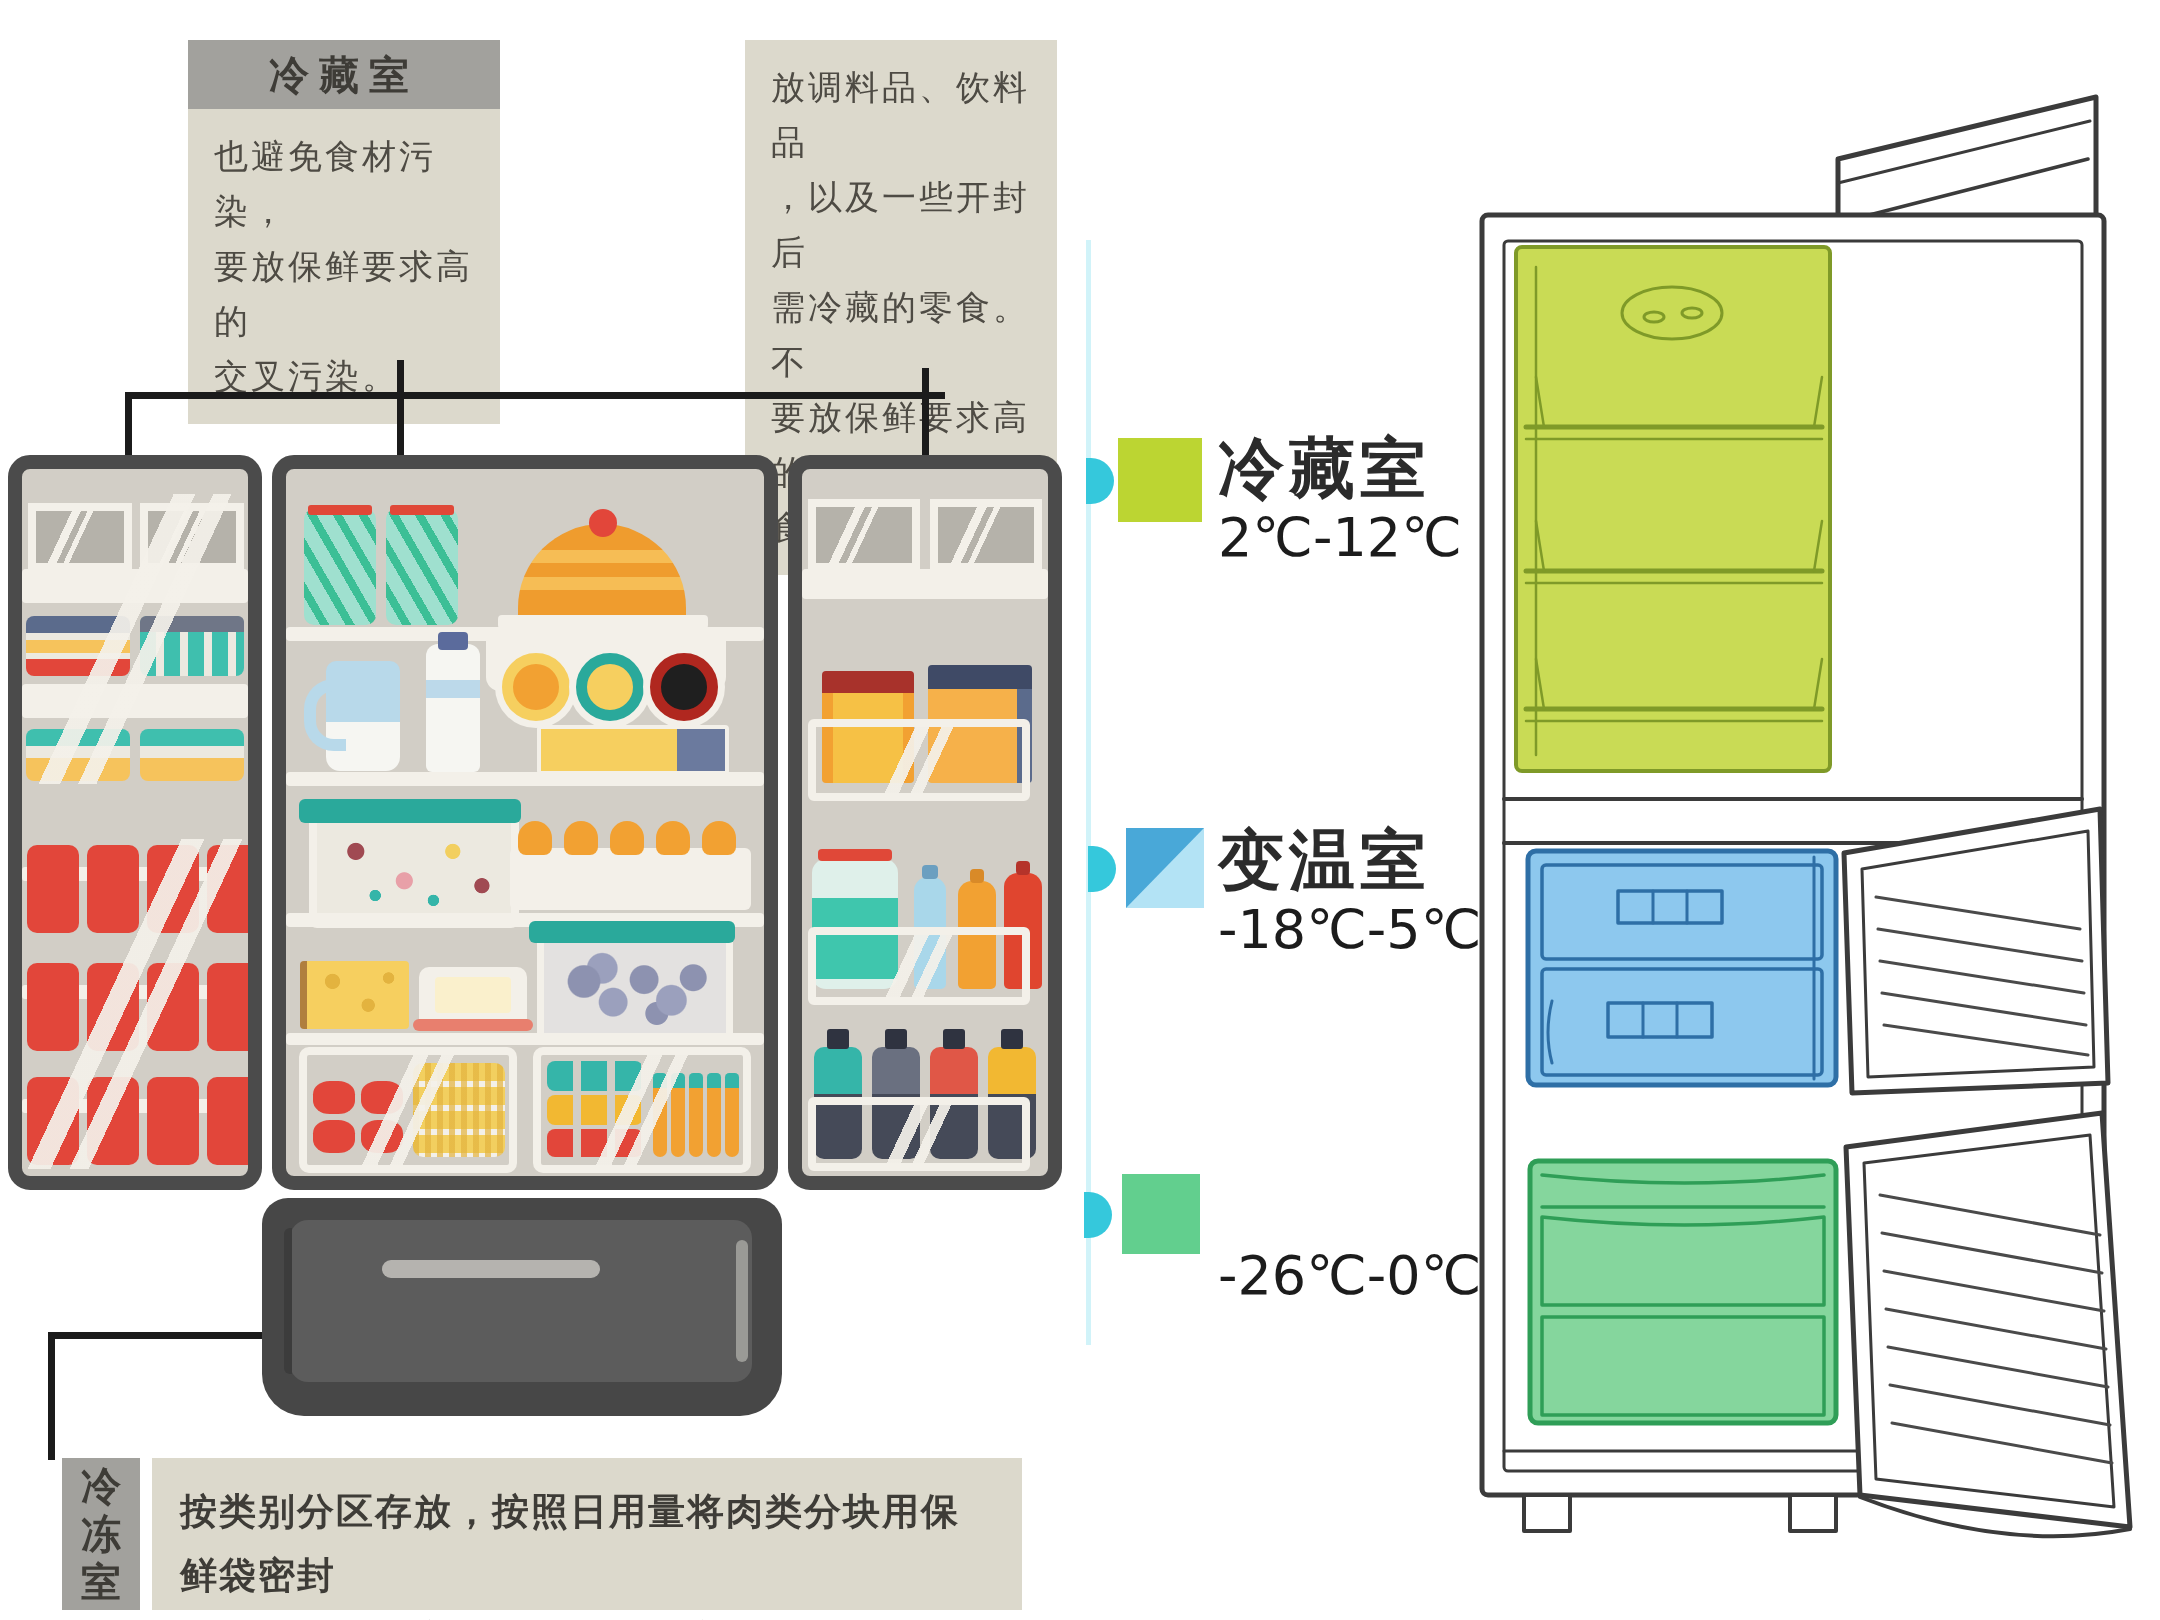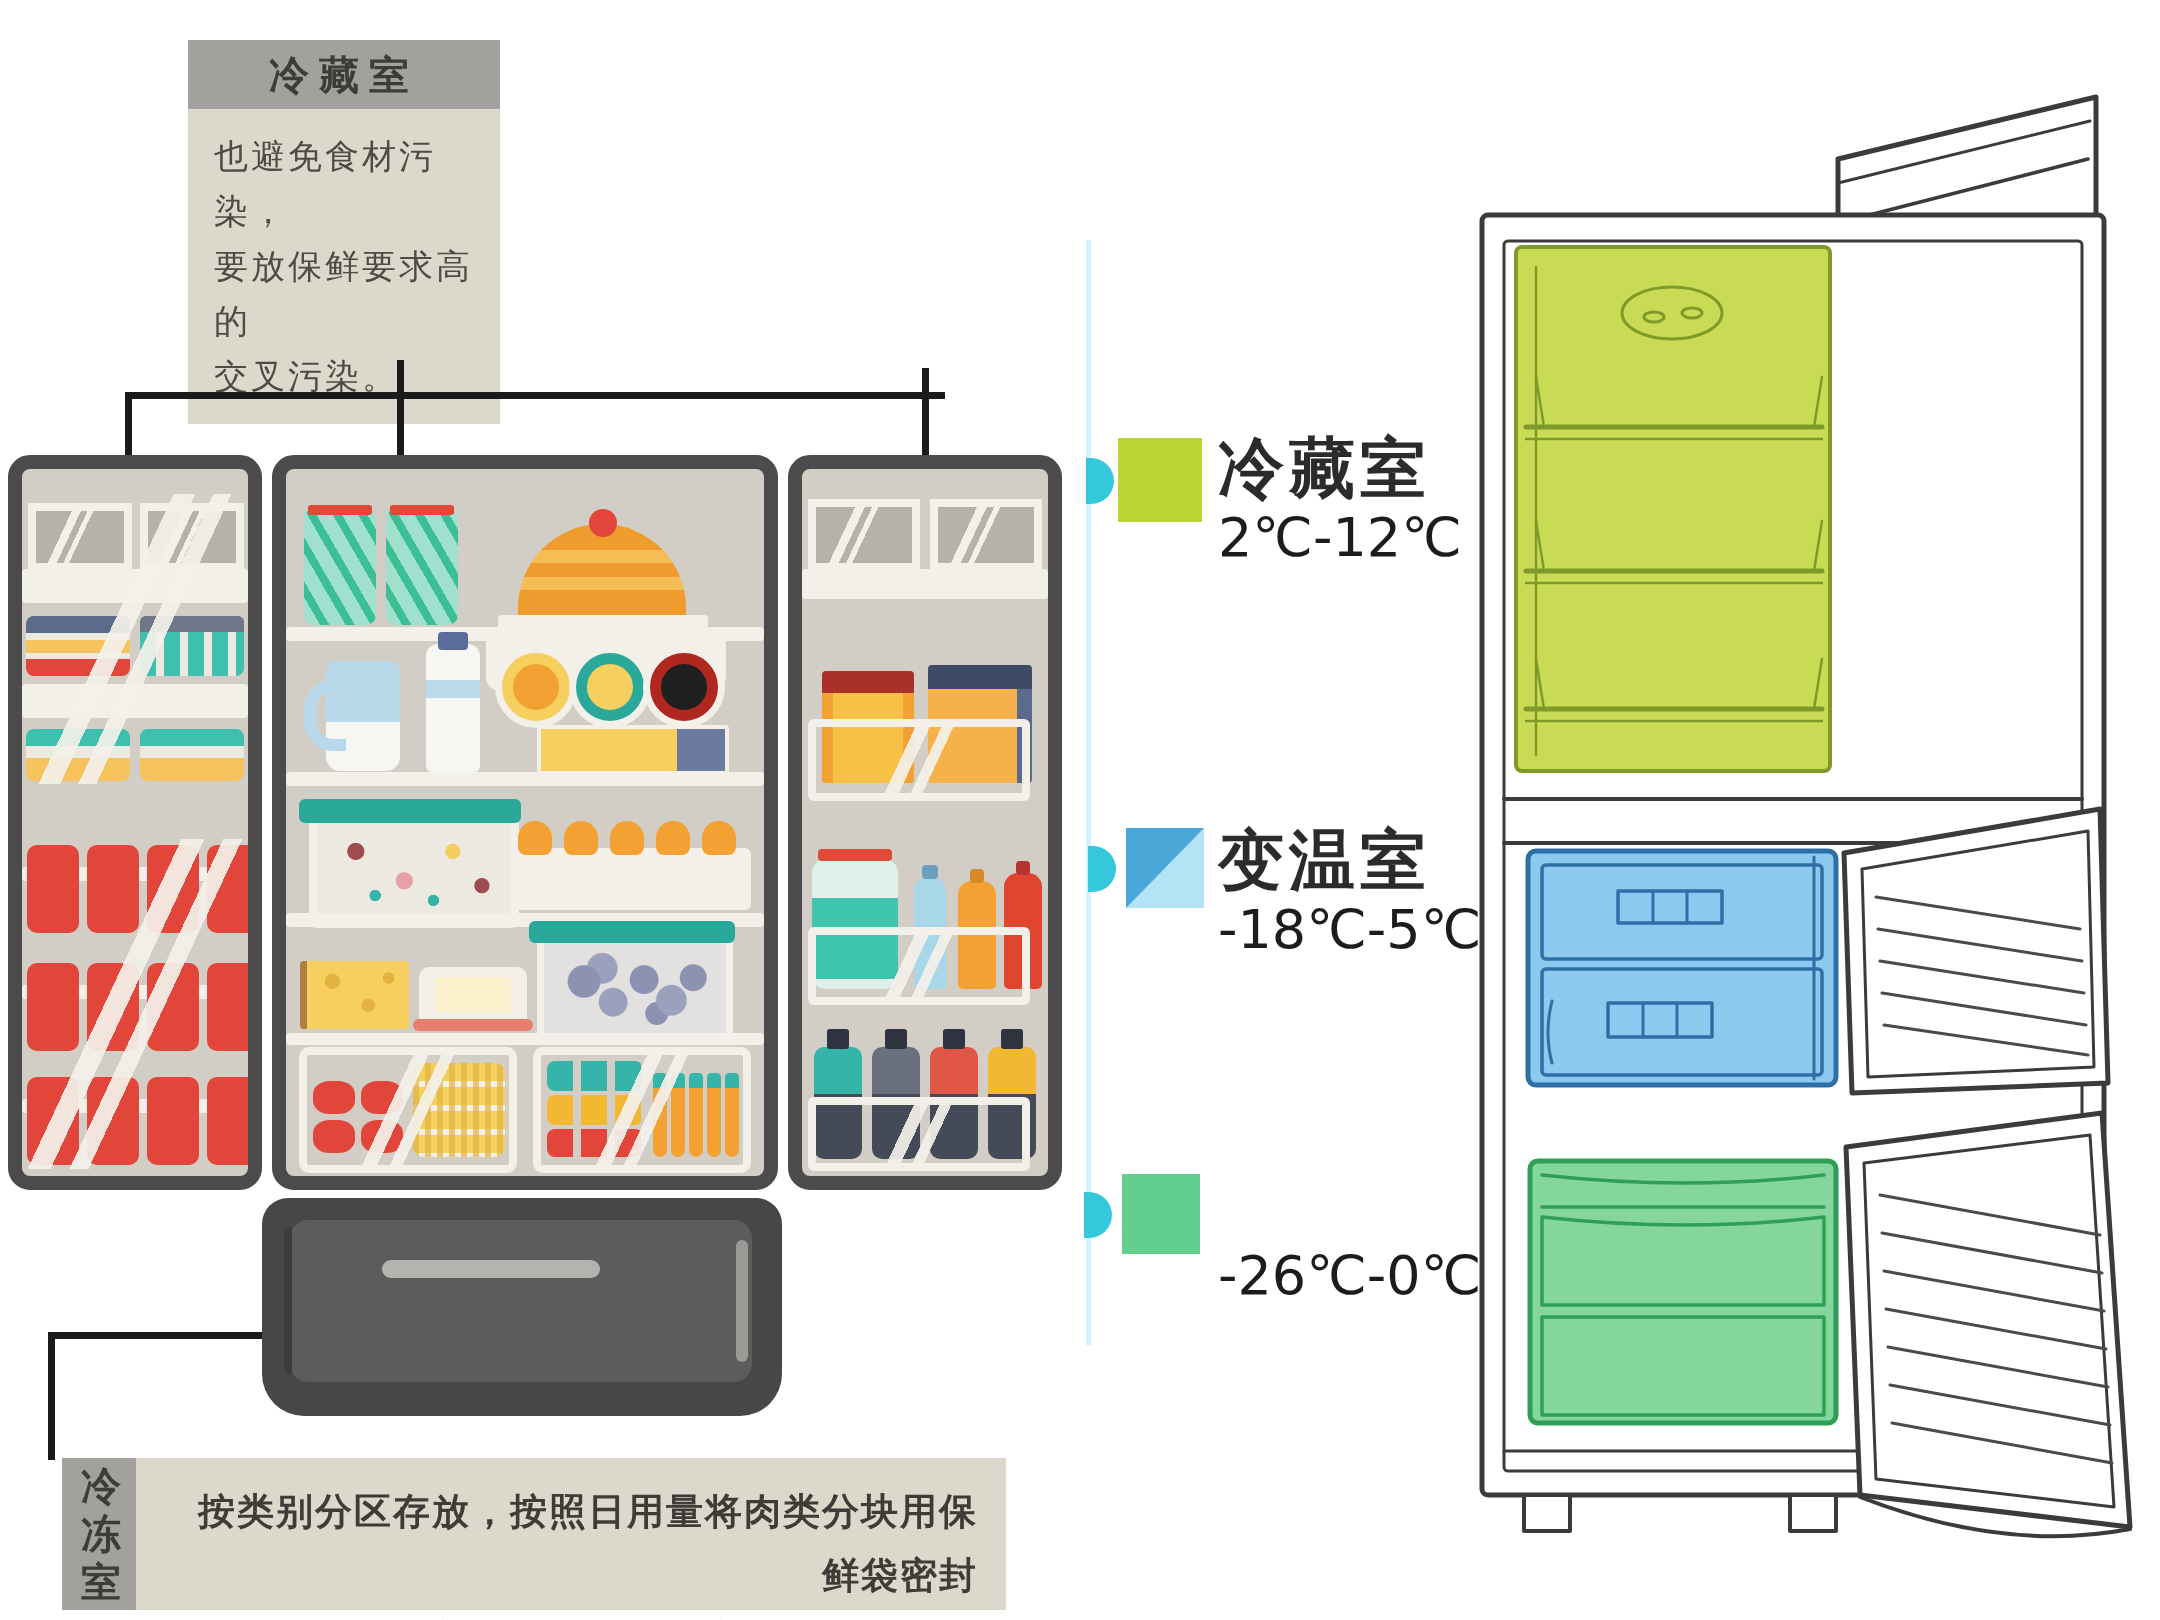--- a/index.html
+++ b/index.html
@@ -54,20 +54,27 @@
   <div class="callout" style="left:188px;top:40px;width:312px;">
     <div class="hd">冷藏室</div>
     <div class="bd">
       <div>也避免食材污染，</div>
       <div>要放保鲜要求高的</div>
       <div>交叉污染。</div>
     </div>
   </div>
 
   <div class="callout" style="left:745px;top:40px;width:312px;">
+    <div class="bd">
+      <div>放调料品、饮料品</div>
+      <div>，以及一些开封后</div>
+      <div>需冷藏的零食。不</div>
+      <div>要放保鲜要求高的</div>
+      <div>食物。</div>
+    </div>
   </div>
 
   <div class="cline" style="left:125px;top:392px;width:820px;height:7px;"></div>
   <div class="cline" style="left:125px;top:392px;width:7px;height:420px;"></div>
   <div class="dot" style="left:114px;top:796px;"></div>
   <div class="cline" style="left:397px;top:360px;width:7px;height:428px;"></div>
   <div class="dot" style="left:385px;top:772px;"></div>
   <div class="cline" style="left:922px;top:368px;width:7px;height:430px;"></div>
   <div class="dot" style="left:910px;top:784px;"></div>
   <div class="cline" style="left:48px;top:1332px;width:438px;height:7px;"></div>
@@ -224,21 +231,21 @@
     <div class="handlebar" style="left:120px;top:62px;width:218px;height:18px;"></div>
     <div class="handlebar" style="left:474px;top:42px;width:12px;height:122px;background:#9a9a96;"></div>
     <div style="position:absolute;left:22px;top:30px;width:10px;height:146px;border-left:8px solid #3c3c3c;border-radius:6px;"></div>
   </div>
 
   <div class="vlabel" style="left:62px;top:1458px;width:78px;height:152px;">
     <span>冷</span>
     <span>冻</span>
     <span>室</span>
   </div>
-  <div class="notepanel" style="left:136px;top:1458px;width:814px;height:108px;text-align:right;">
+  <div class="notepanel" style="left:152px;top:1458px;width:814px;height:108px;">
     <div>按类别分区存放，按照日用量将肉类分块用保鲜袋密封</div>
     <div>好，放入冷冻室内，取拿解冻方便。也避免食材污染。</div>
   </div>
 
   <div class="divider-faint" style="left:1086px;top:240px;width:5px;height:1105px;"></div>
 
   <div class="arrow-cyan" style="left:1086px;top:458px;"></div>
   <div class="swatch" style="left: 1118px; top: 438px; width: 84px; height: 84px; background-color: rgb(188, 213, 50);"></div>
   <div class="lg-name" style="left:1218px;top:424px;">冷藏室</div>
   <div class="lg-temp" style="left:1218px;top:506px;">2℃-12℃</div>

